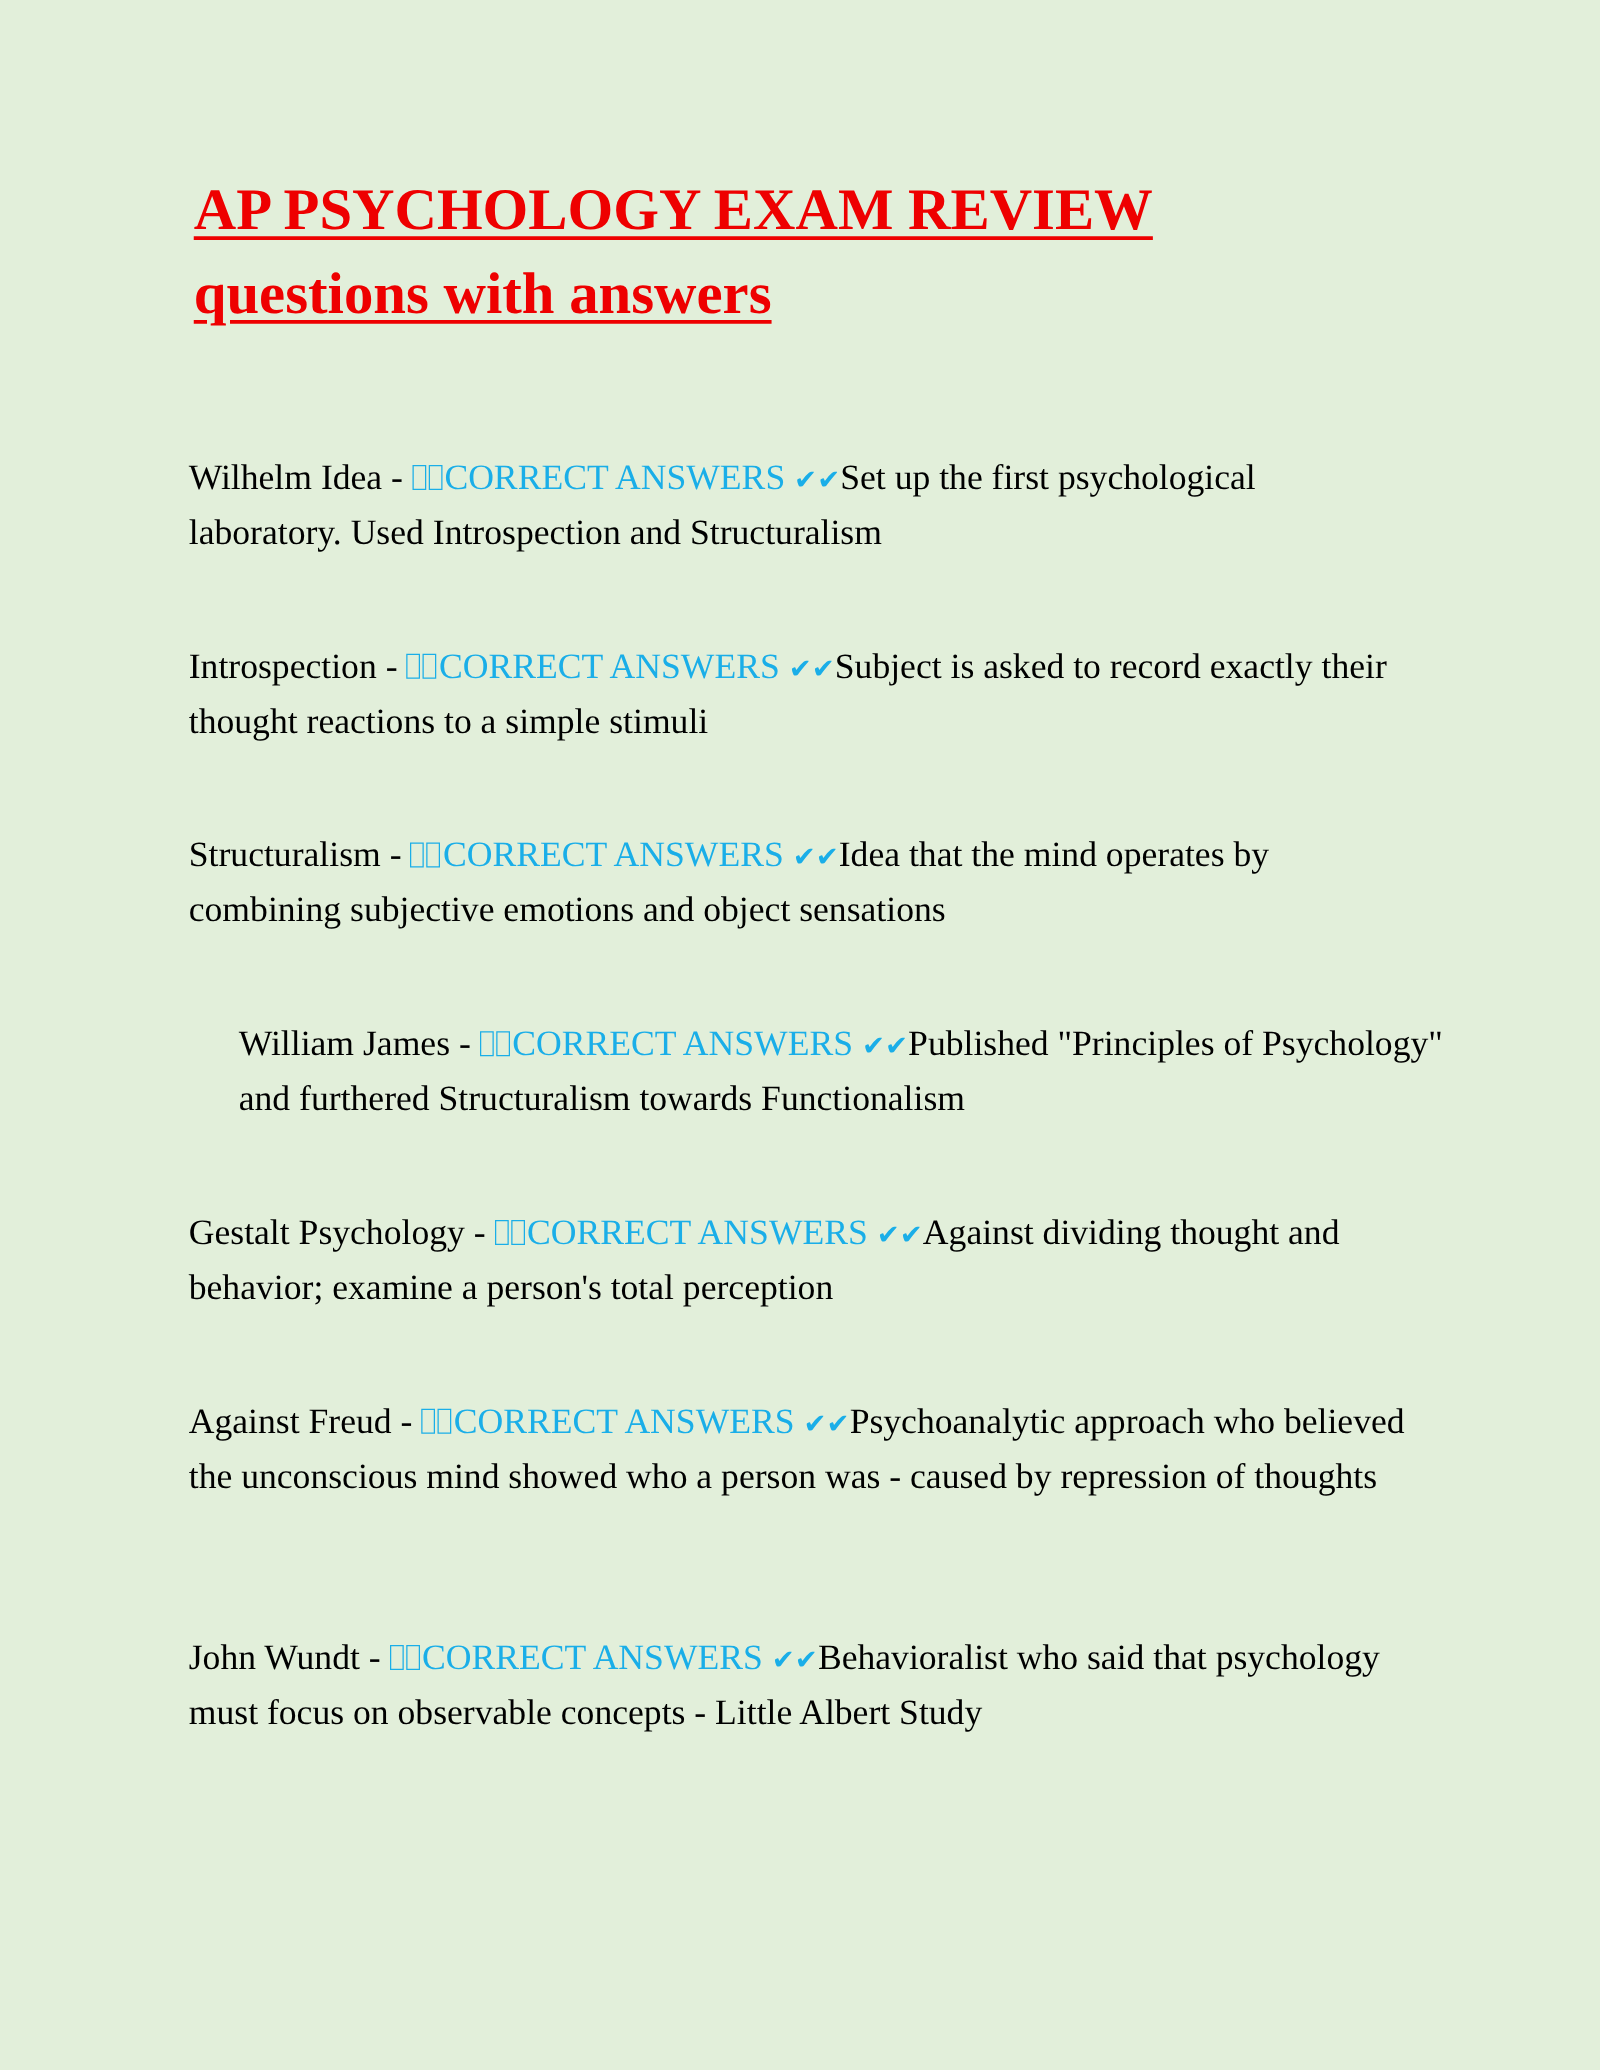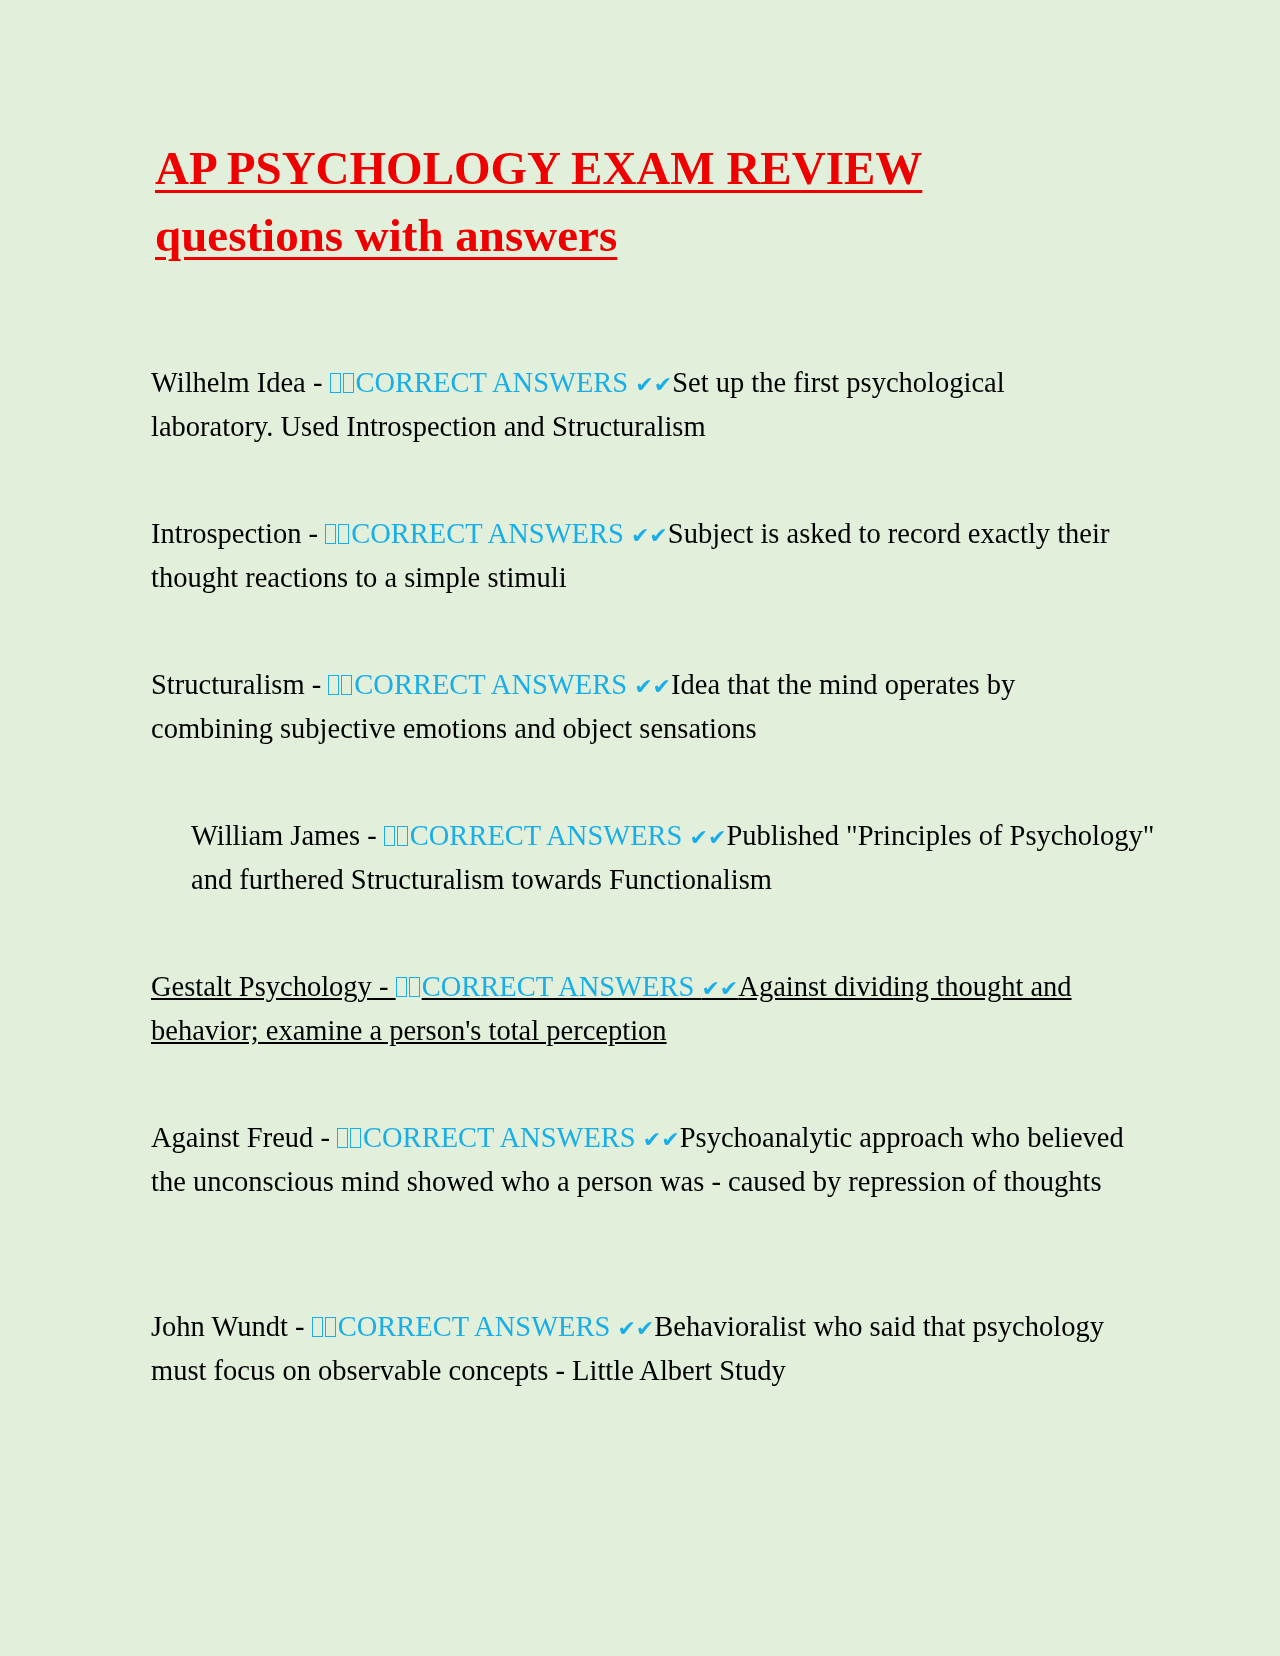--- a/index.html
+++ b/index.html
@@ -82,21 +82,21 @@
   </p>
 
   <p class="entry" style="top:664px;">
     <span>Structuralism</span><span> - </span><span class="answer-tag"><span class="box"></span><span class="box"></span><span>CORRECT ANSWERS </span><span class="check">✔✔</span></span><span>Idea that the mind operates by combining subjective emotions and object sensations</span>
   </p>
 
   <p class="entry" style="top:815px;margin-left:40px;">
     <span>William James</span><span> - </span><span class="answer-tag"><span class="box"></span><span class="box"></span><span>CORRECT ANSWERS </span><span class="check">✔✔</span></span><span>Published "Principles of Psychology" and furthered Structuralism towards Functionalism</span>
   </p>
 
-  <p class="entry" style="top:966px;text-decoration:underline;">
+  <p class="entry" style="top:966px;">
     <span>Gestalt Psychology</span><span> - </span><span class="answer-tag"><span class="box"></span><span class="box"></span><span>CORRECT ANSWERS </span><span class="check">✔✔</span></span><span>Against dividing thought and behavior; examine a person's total perception</span>
   </p>
 
   <p class="entry" style="top:1117px;">
     <span>Against Freud</span><span> - </span><span class="answer-tag"><span class="box"></span><span class="box"></span><span>CORRECT ANSWERS </span><span class="check">✔✔</span></span><span>Psychoanalytic approach who believed the unconscious mind showed who a person was - caused by repression of thoughts</span>
   </p>
 
   <p class="entry" style="top:1306px;">
     <span>John Wundt</span><span> - </span><span class="answer-tag"><span class="box"></span><span class="box"></span><span>CORRECT ANSWERS </span><span class="check">✔✔</span></span><span>Behavioralist who said that psychology must focus on observable concepts - Little Albert Study</span>
   </p>

